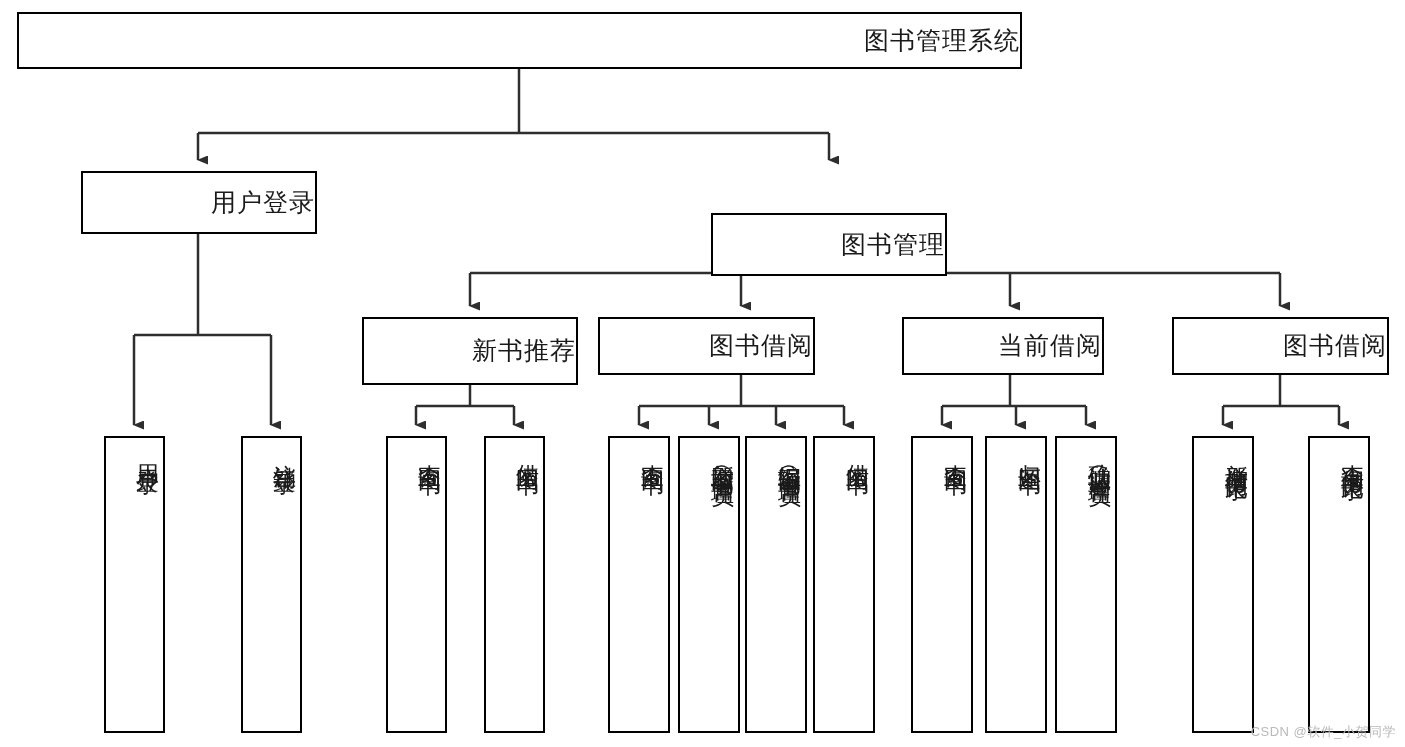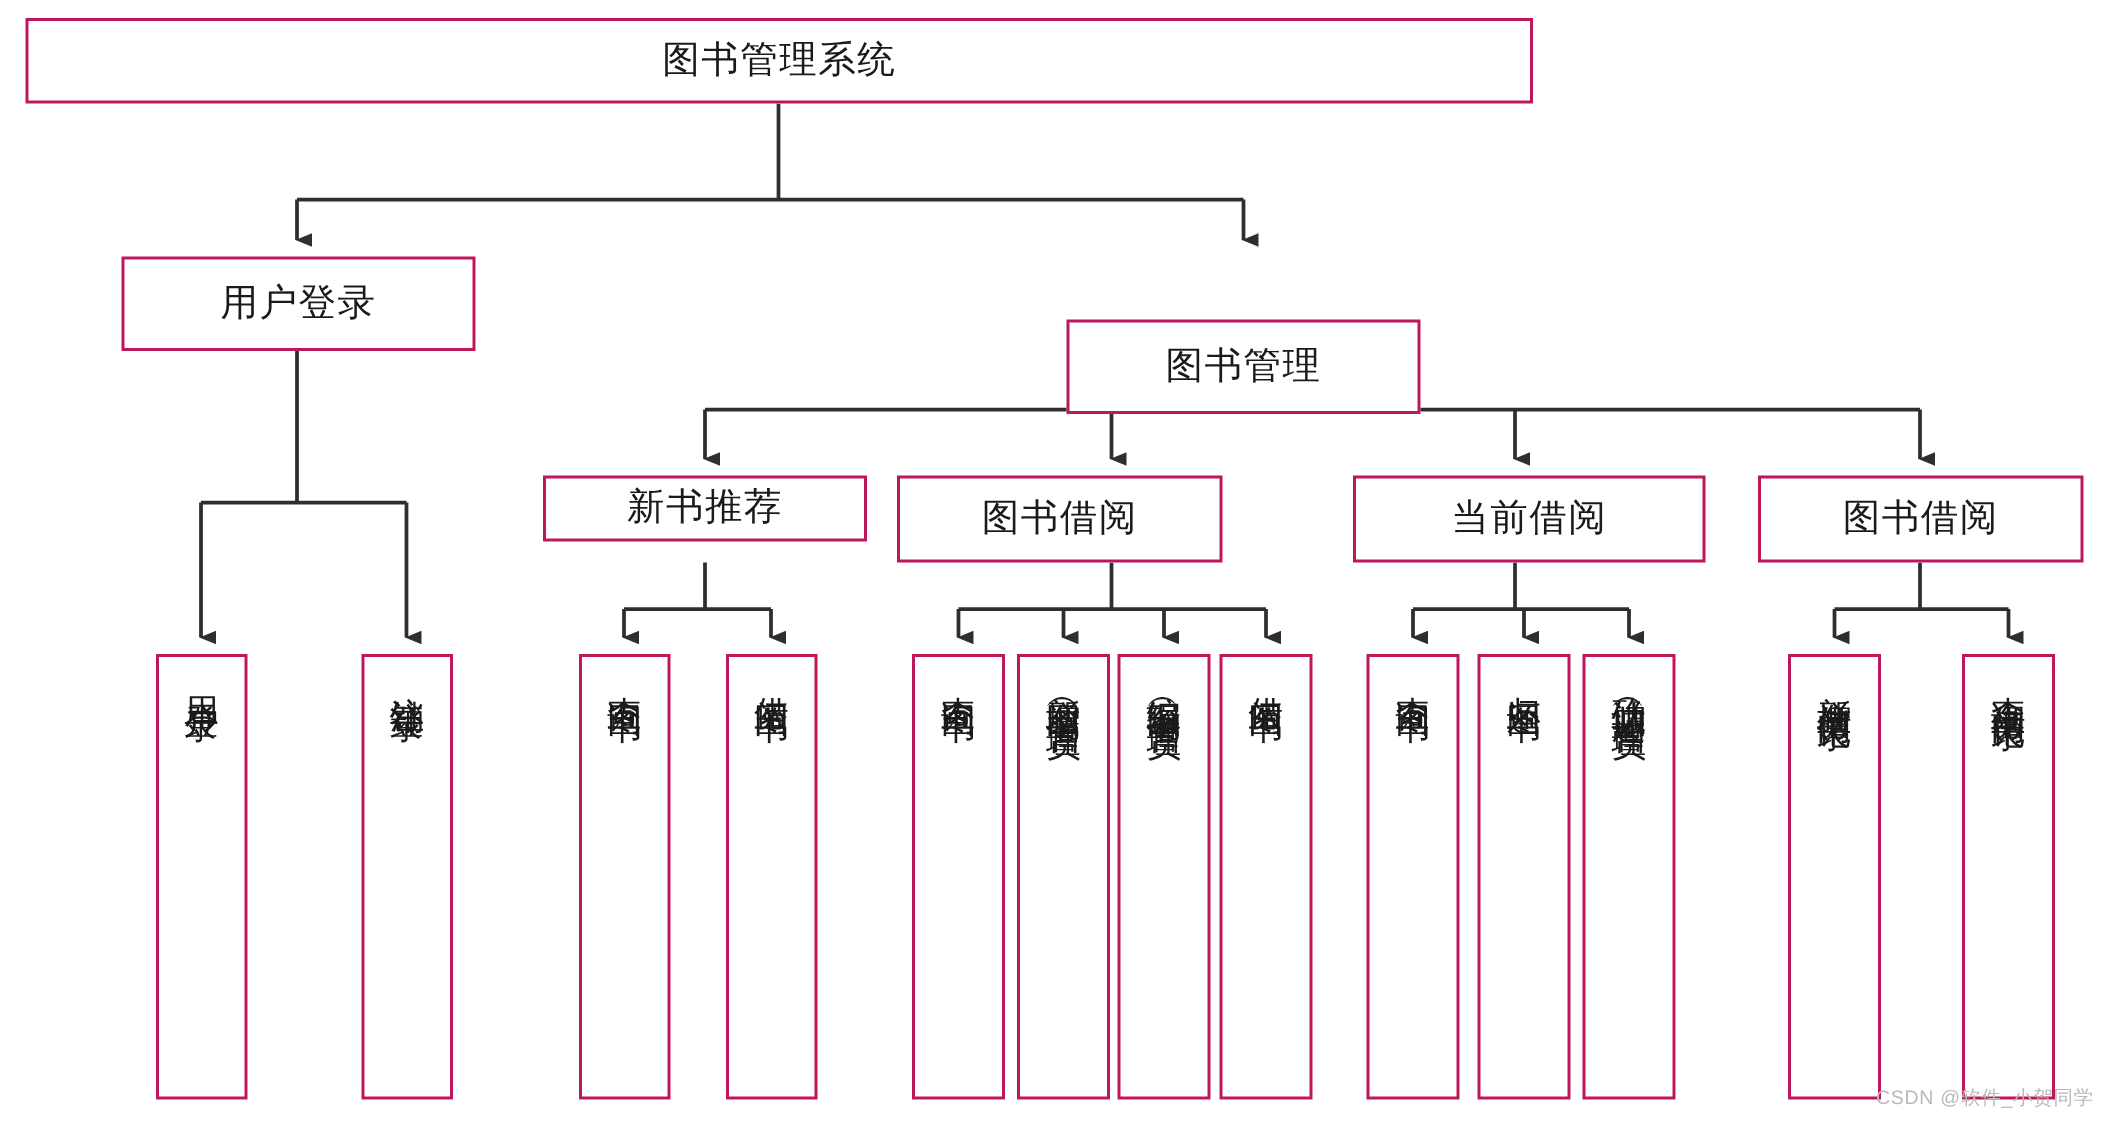--- a/index.html
+++ b/index.html
@@ -21,24 +21,24 @@
     position: absolute;
     left: 0;
     top: 0;
     width: 1405px;
     height: 747px;
   }
   .node {
     position: absolute;
     box-sizing: border-box;
     background: #ffffff;
-    border: 2px solid #be185d;
+    border: 2px solid #000000;
     display: flex;
     align-items: center;
-    justify-content: center;
+    justify-content: flex-end;
     color: #1a1a1a;
   }
   .node.horiz {
     font-size: 25px;
     letter-spacing: 1px;
     line-height: 1.1;
   }
   .node.vert {
     font-size: 23px;
     line-height: 1.16;
@@ -117,27 +117,27 @@
   <div id="node-layer">
       <div class="node horiz" style="left: 17px; top: 12px; width: 1005px; height: 57px;">
         <span class="htext">图书管理系统</span>
       </div>
       <div class="node horiz" style="left: 81px; top: 171px; width: 236px; height: 63px;">
         <span class="htext">用户登录</span>
       </div>
       <div class="node horiz" style="left: 711px; top: 171px; width: 236px; height: 63px; margin-top: 42px;">
         <span class="htext">图书管理</span>
       </div>
-      <div class="node horiz" style="left: 362px; top: 317px; width: 216px; height: 44px; font-family: Liberation Serif, serif;">
+      <div class="node horiz" style="left: 362px; top: 317px; width: 216px; height: 68px; font-family: Liberation Serif, serif;">
         <span class="htext">新书推荐</span>
       </div>
       <div class="node horiz" style="left: 598px; top: 317px; width: 217px; height: 58px;">
         <span class="htext">图书借阅</span>
       </div>
-      <div class="node horiz" style="left: 902px; top: 317px; width: 235px; height: 58px;">
+      <div class="node horiz" style="left: 902px; top: 317px; width: 202px; height: 58px;">
         <span class="htext">当前借阅</span>
       </div>
       <div class="node horiz" style="left: 1172px; top: 317px; width: 217px; height: 58px;">
         <span class="htext">图书借阅</span>
       </div>
       <div class="node vert" style="left: 104px; top: 436px; width: 61px; height: 297px;">
         <span class="vtext">用户登录</span>
       </div>
       <div class="node vert" style="left: 241px; top: 436px; width: 61px; height: 297px;">
         <span class="vtext">注销登录</span>

